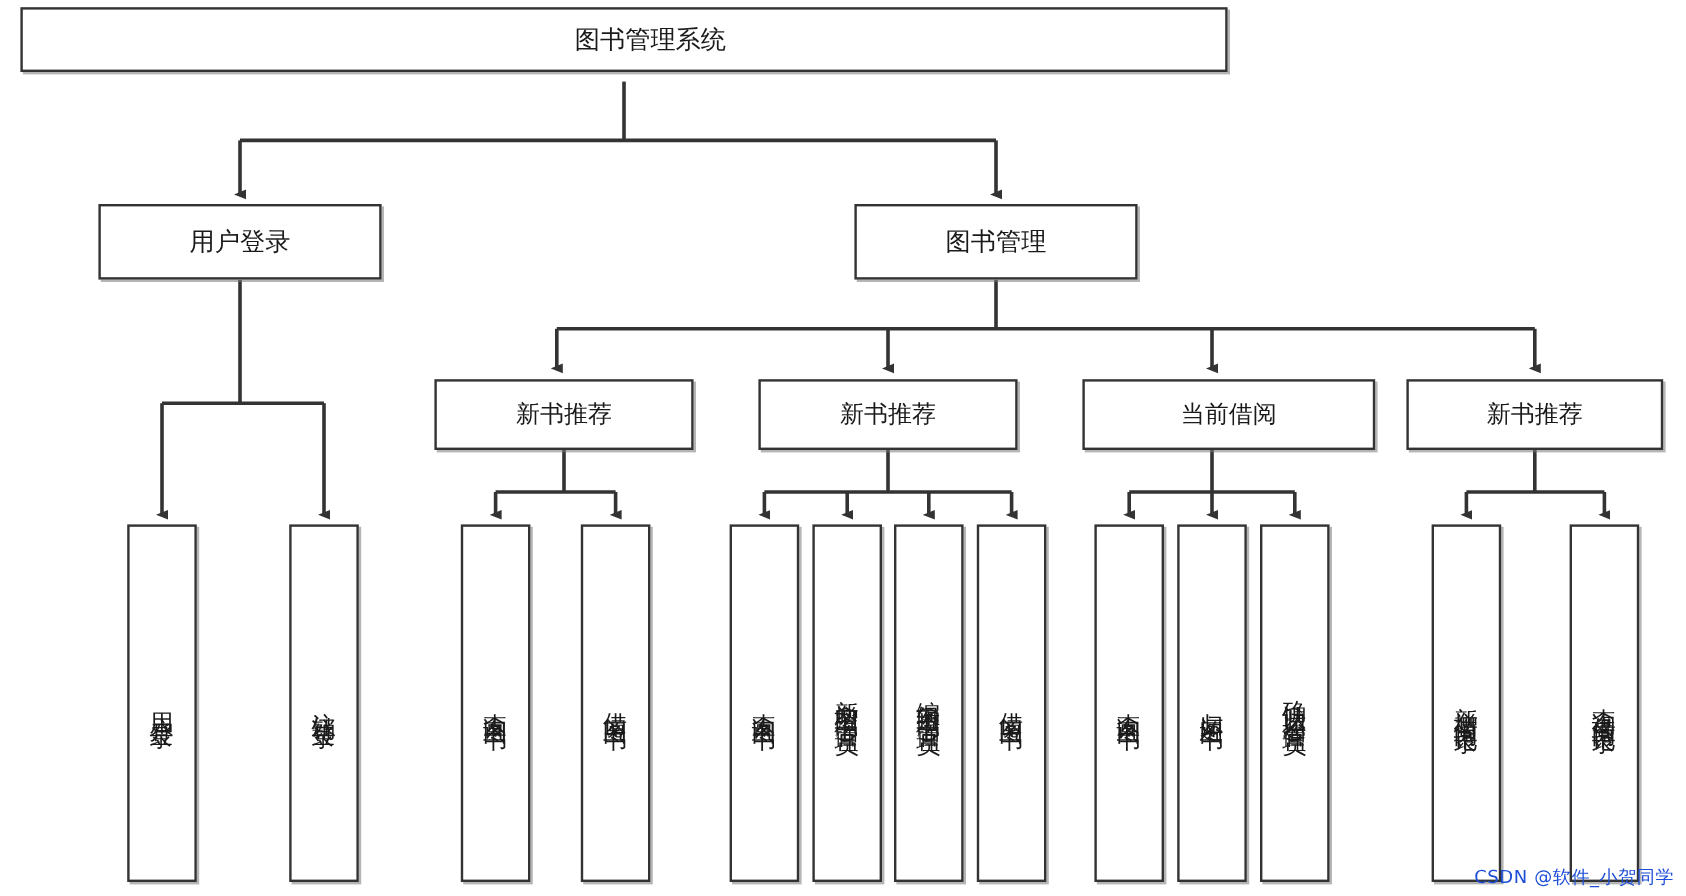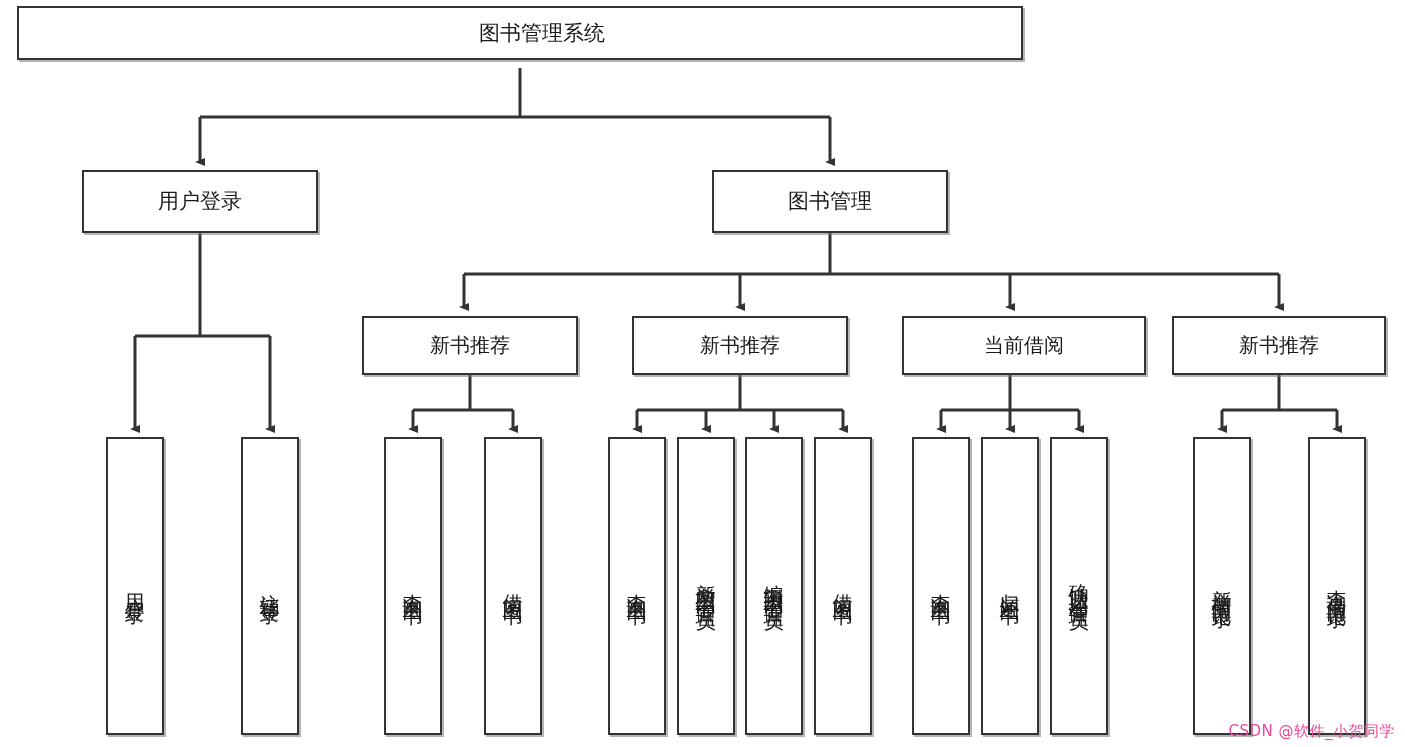--- a/index.html
+++ b/index.html
@@ -63,21 +63,21 @@
   .root-node .node-label { font-size: 21px; }
   .lvl1-node .node-label { font-size: 21px; }
   .lvl2-node .node-label { font-size: 20px; }
   .leaf-node .node-label { font-size: 20px; }
 
   #watermark {
     position: absolute;
     right: 10px;
     bottom: 6px;
     font-size: 15px;
-    color: #ec4899;
+    color: #1d4ed8;
     letter-spacing: 0.5px;
     user-select: none;
   }
 </style>
 </head>
 <body>
 
 <div id="canvas">
 
   <svg class="edges" viewBox="0 0 1405 747">

